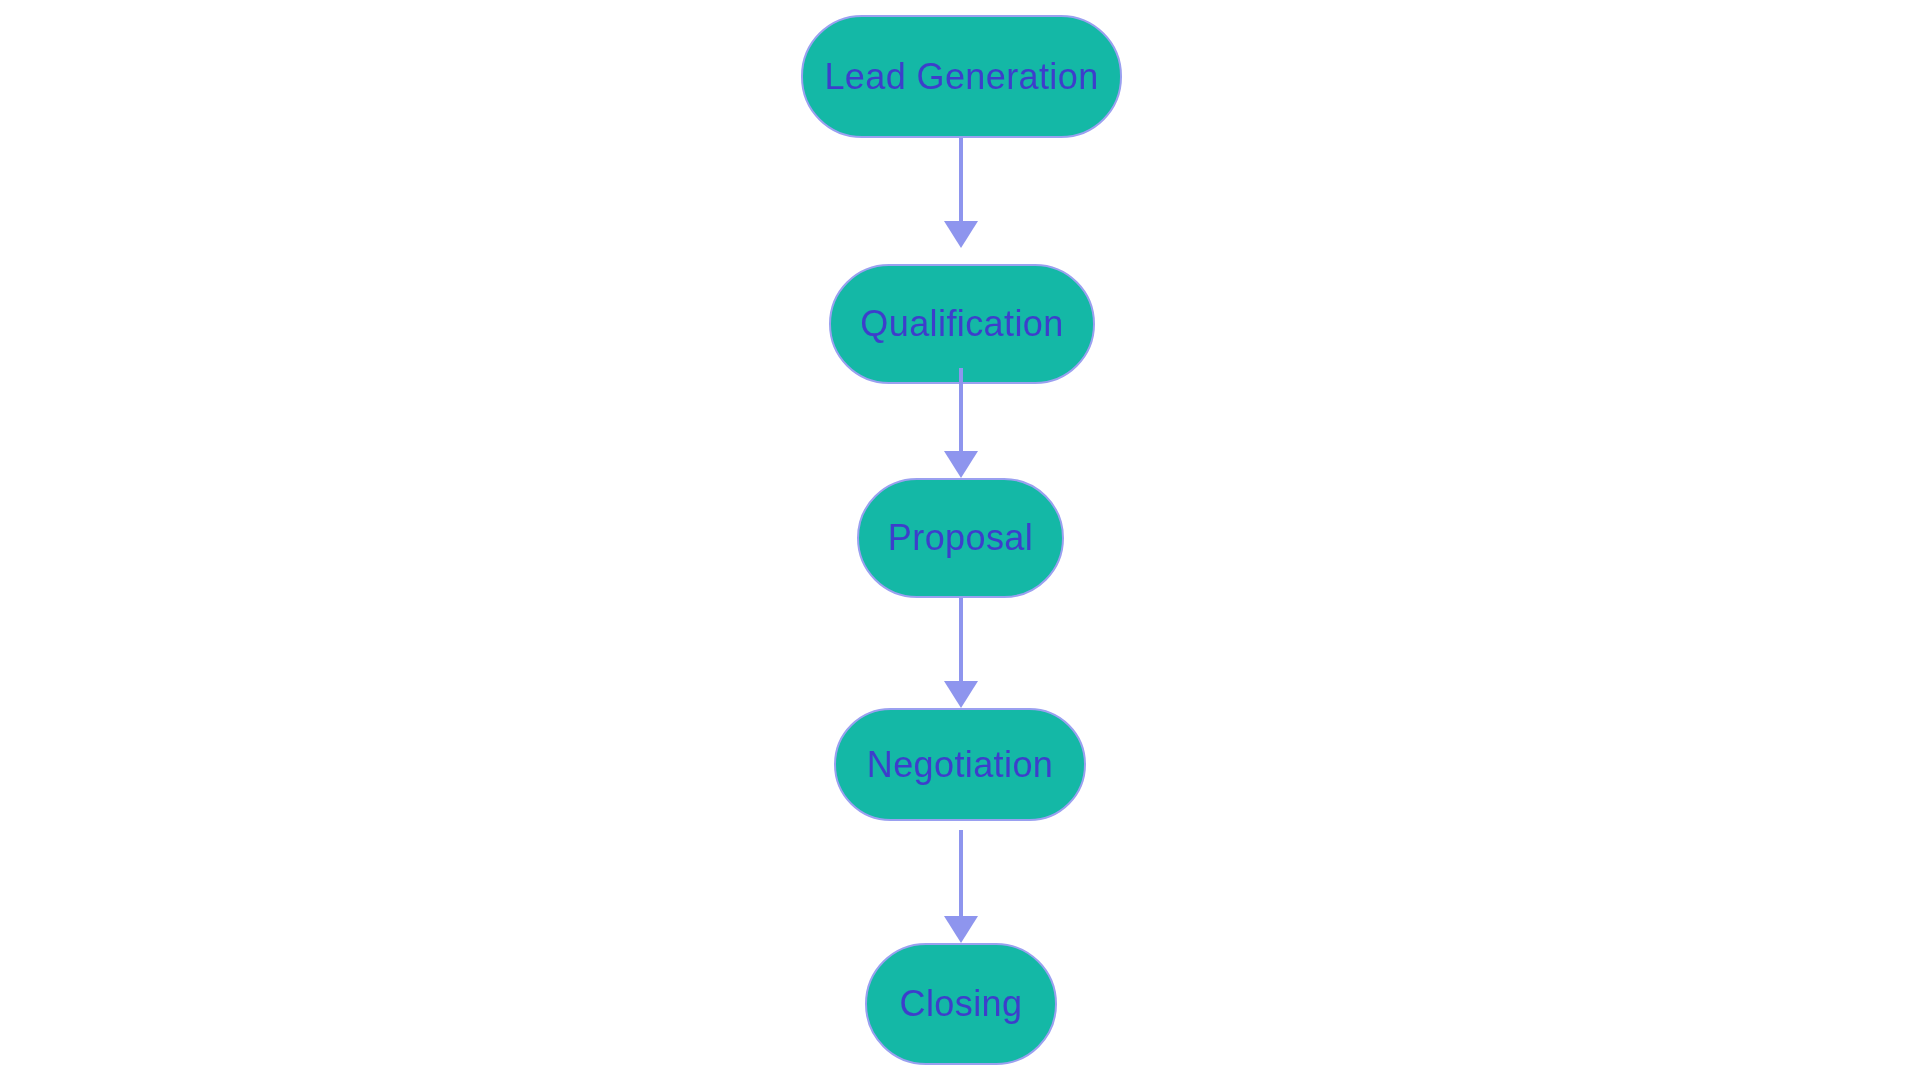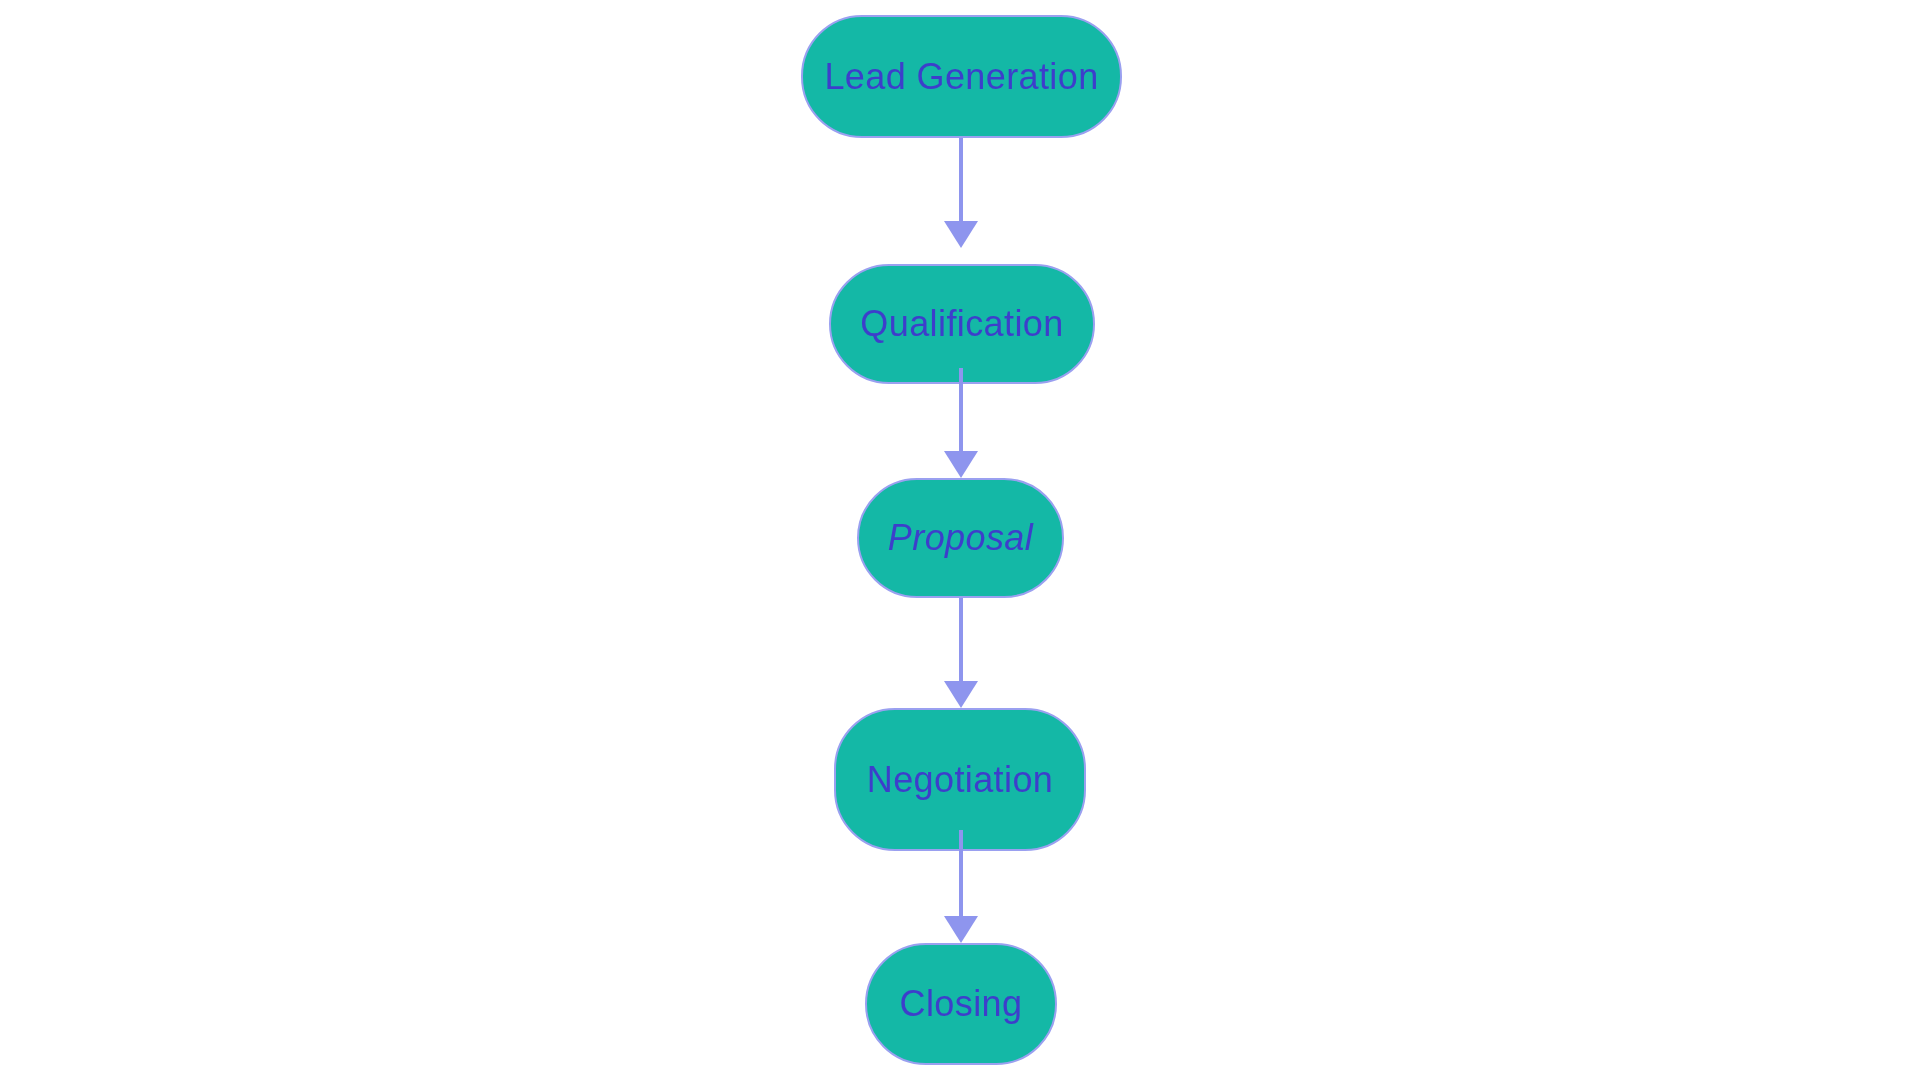--- a/index.html
+++ b/index.html
@@ -25,22 +25,22 @@
     border: 2px solid #9aa0f0;
     border-radius: 61px;
     color: #3d3ecb;
     font-size: 36px;
     letter-spacing: 0.4px;
     white-space: nowrap;
     text-align: left;
   }
   .node-1 { left: 801px; top: 15px;  width: 321px; height: 123px; }
   .node-2 { left: 829px; top: 264px; width: 266px; height: 120px; }
-  .node-3 { left: 857px; top: 478px; width: 207px; height: 120px; font-style: italic; }
-  .node-4 { left: 834px; top: 708px; width: 252px; height: 143px; }
+  .node-3 { left: 857px; top: 478px; width: 207px; height: 120px; }
+  .node-4 { left: 834px; top: 708px; width: 252px; height: 113px; }
   .node-5 { left: 865px; top: 943px; width: 192px; height: 122px; }
 
   .flow-arrow {
     position: absolute;
     left: 944px;
     width: 34px;
   }
   .arrow-1 { top: 138px; height: 110px; }
   .arrow-2 { top: 368px; height: 110px; }
   .arrow-3 { top: 598px; height: 110px; }

